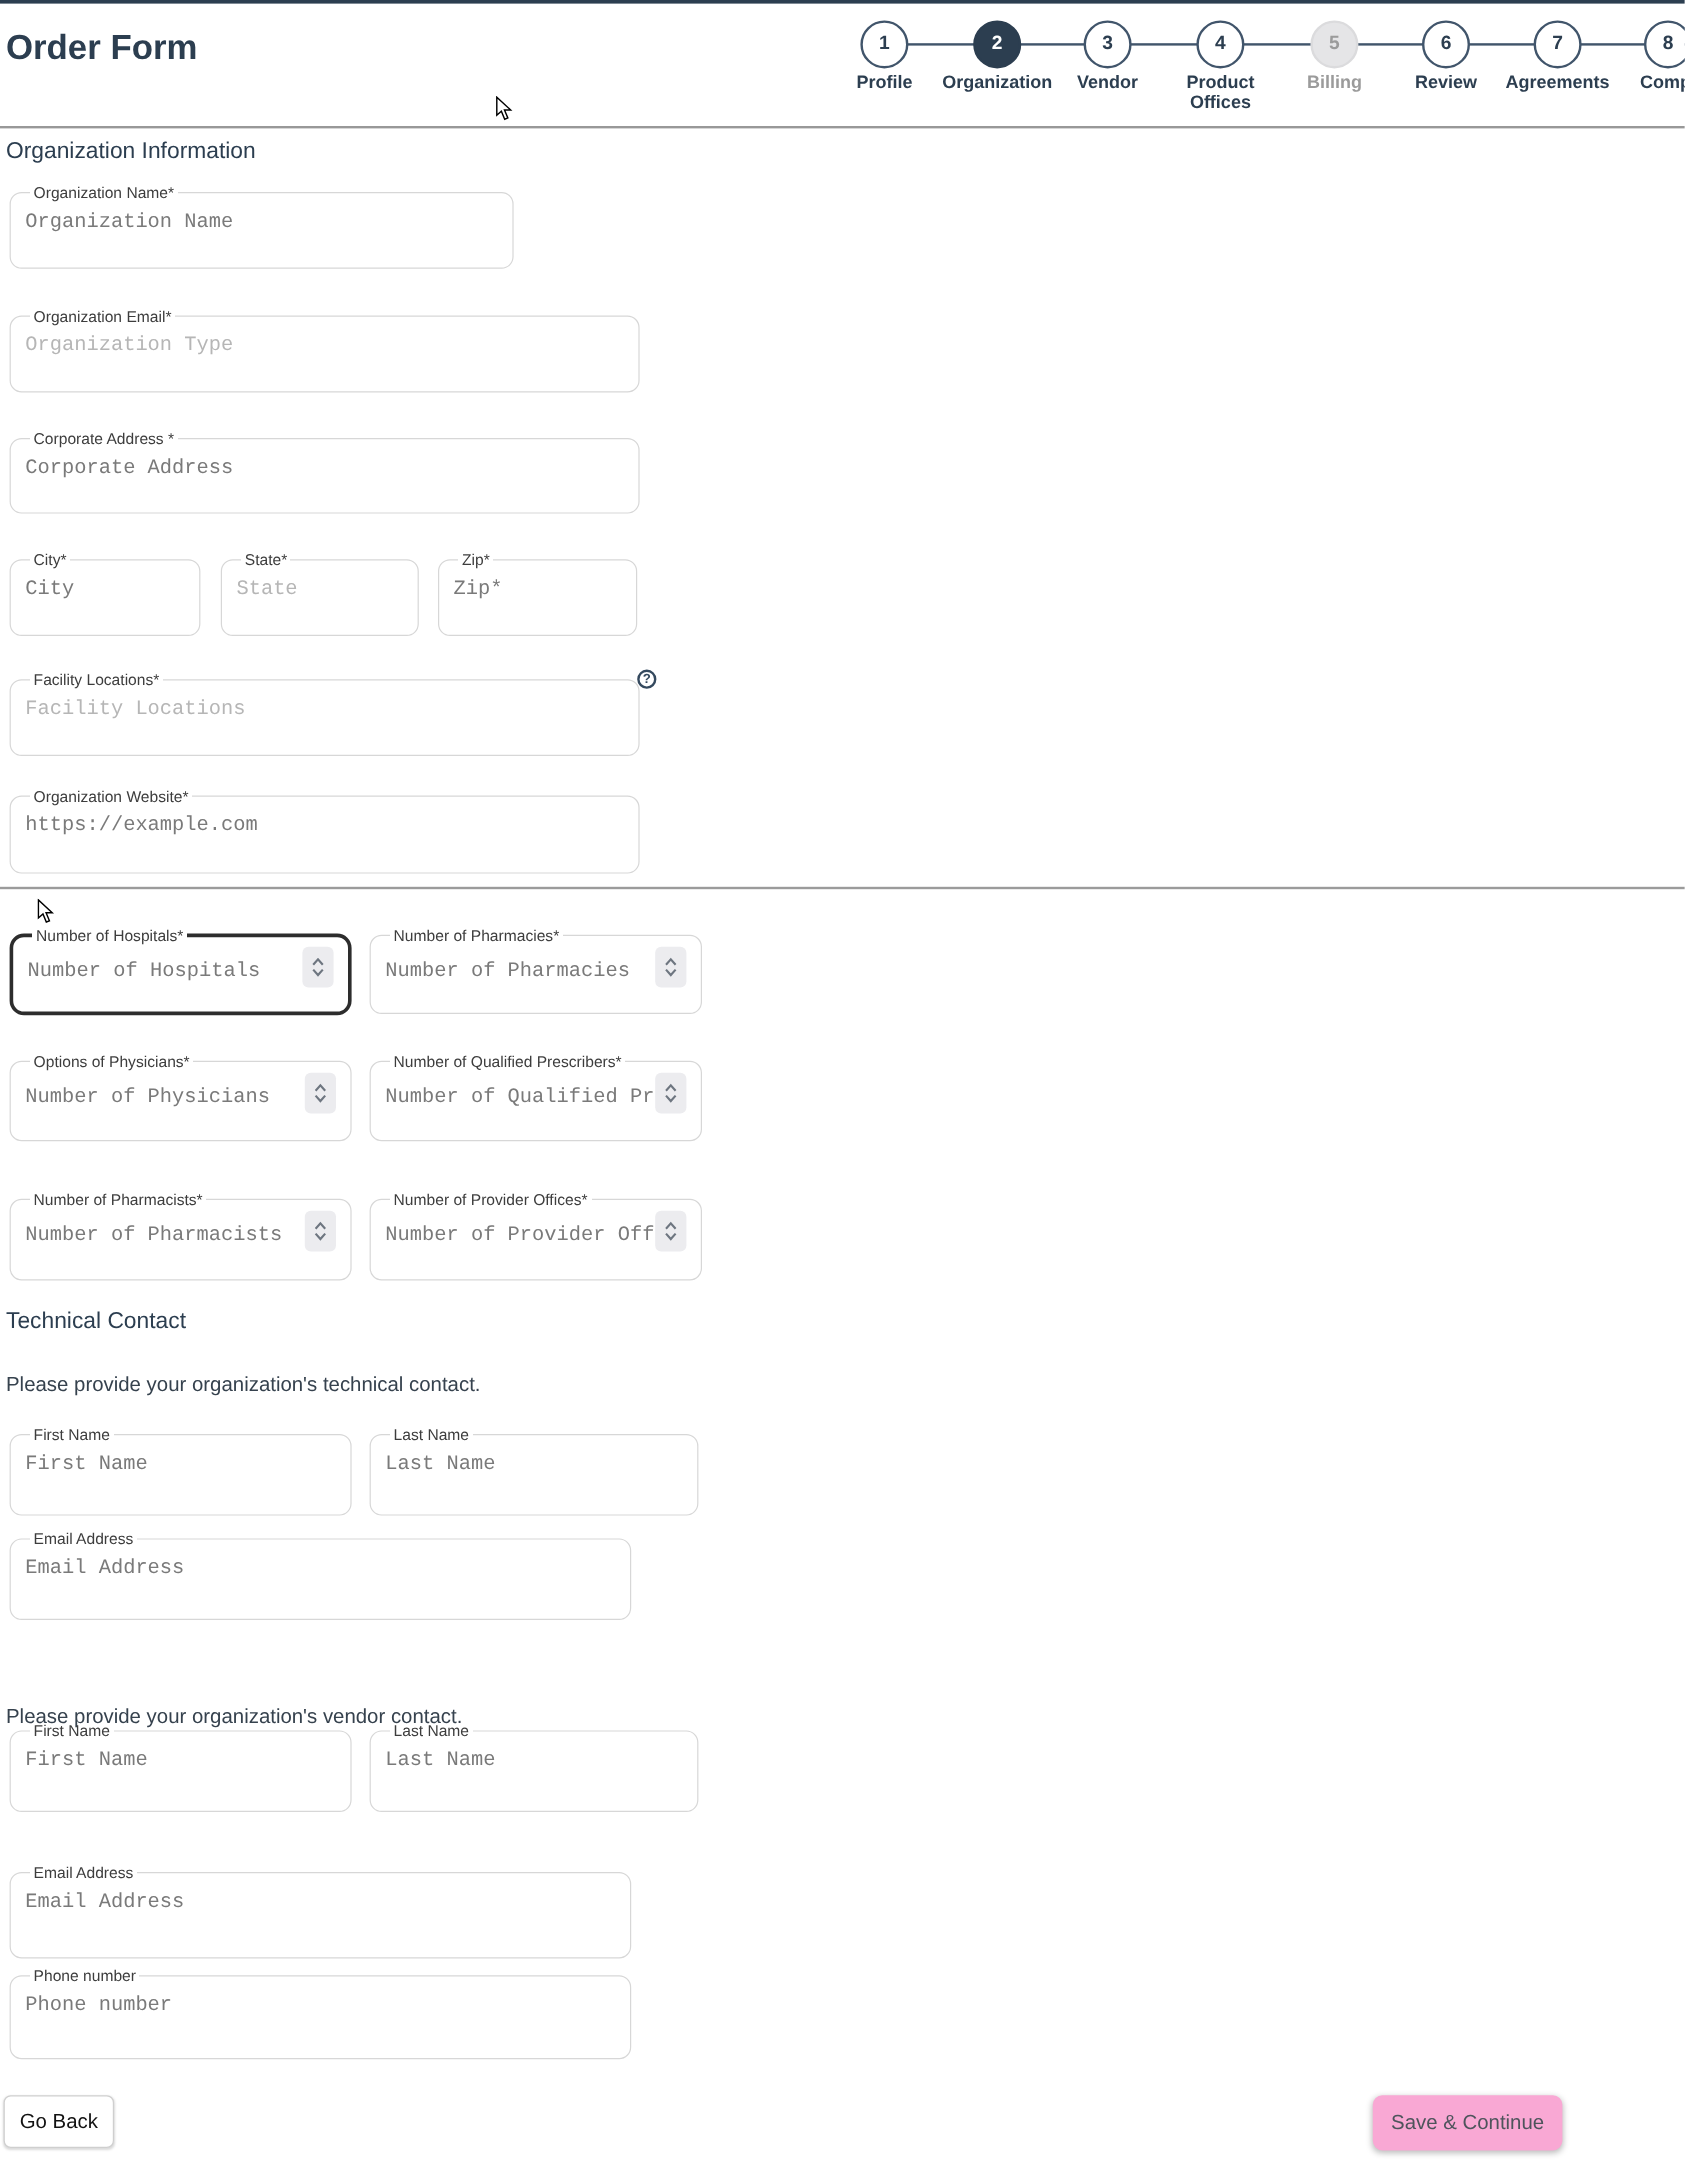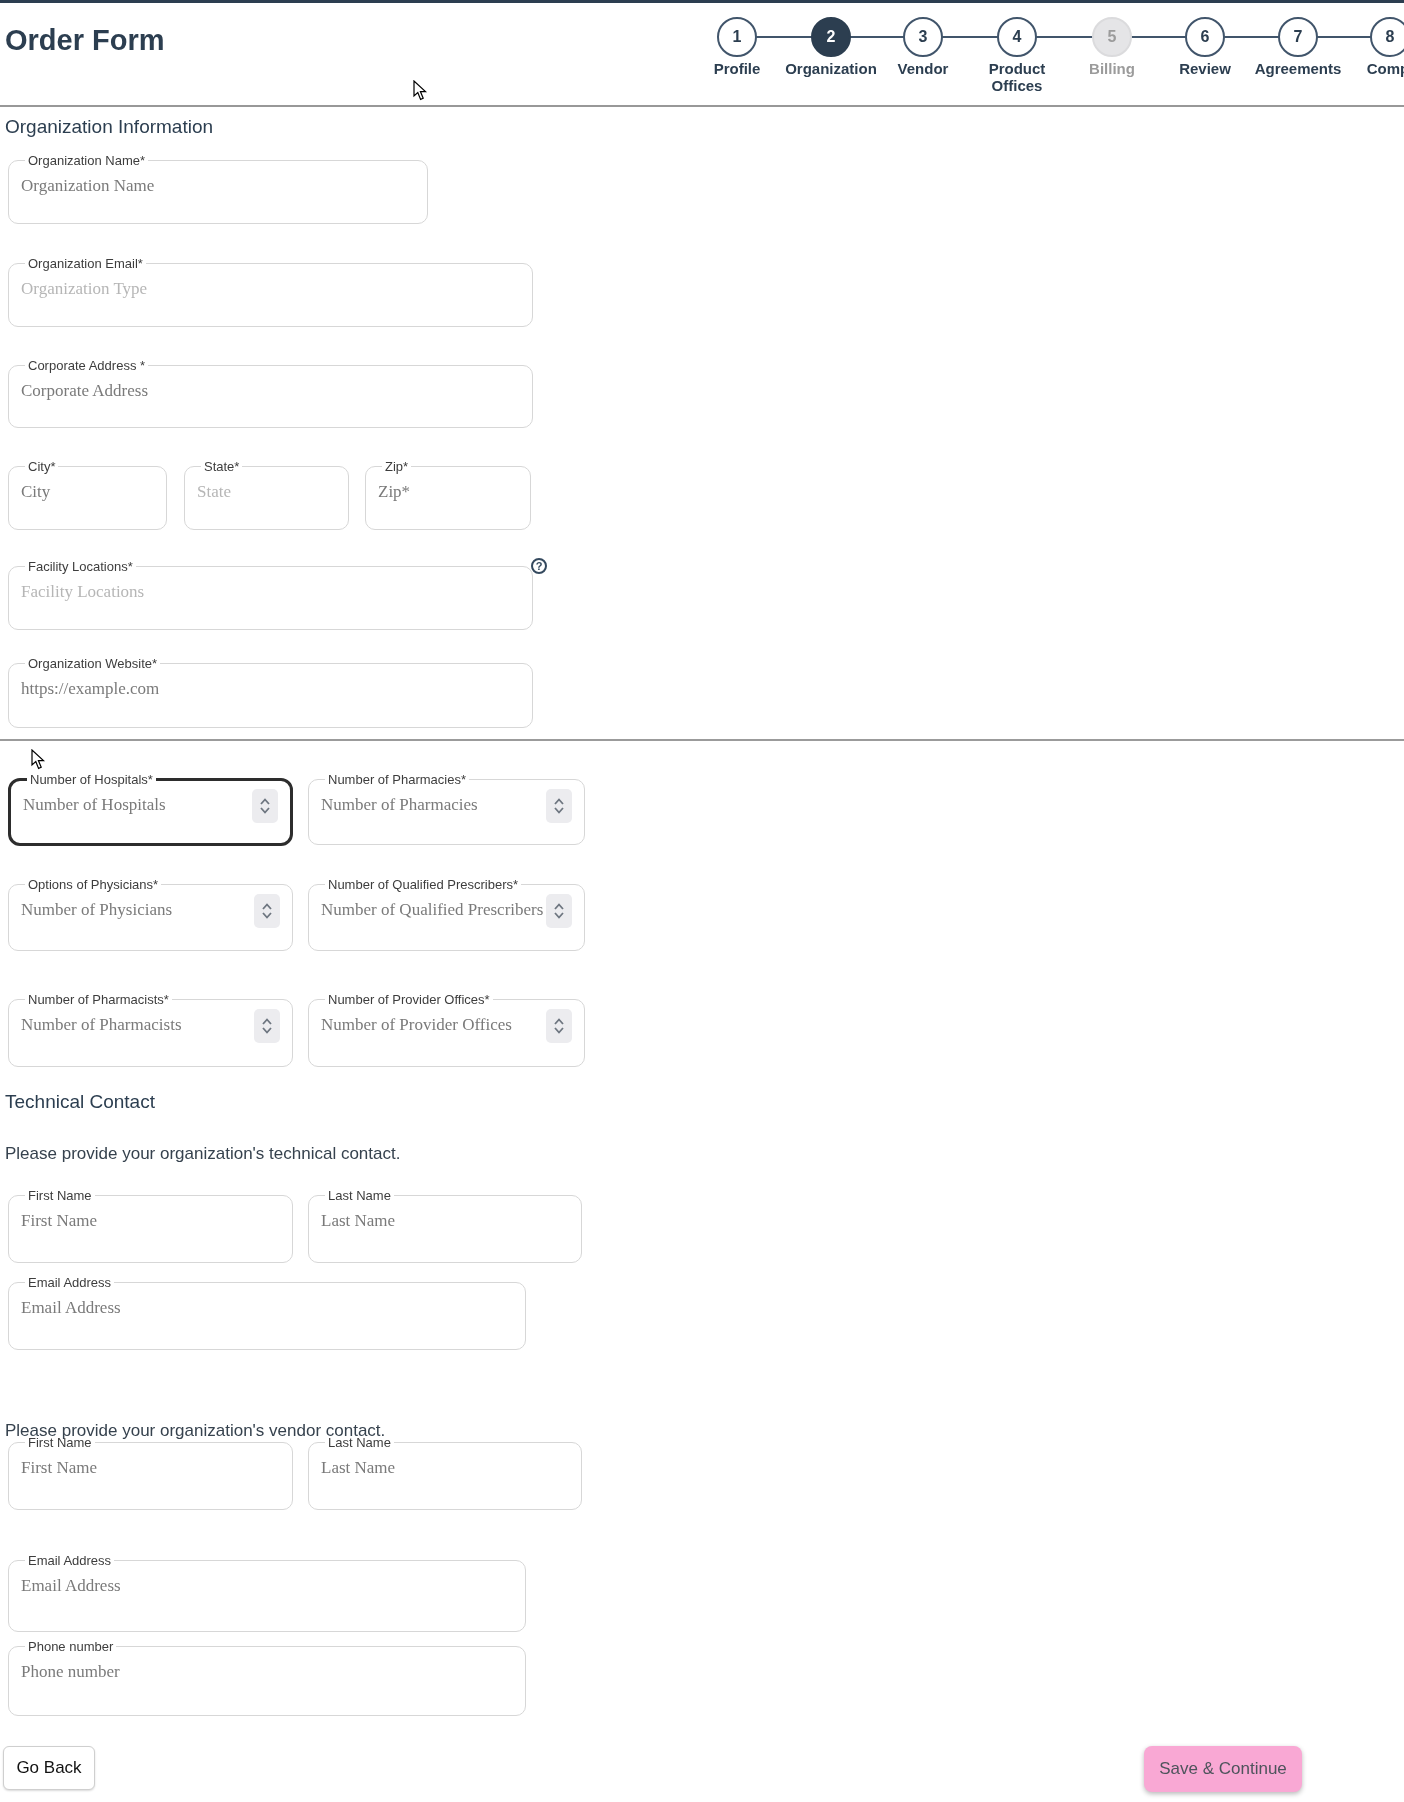--- a/index.html
+++ b/index.html
@@ -27,26 +27,26 @@
 
   .h2{position:absolute;margin:0;font-size:19px;font-weight:normal;color:#2c3e50}
   .intro{position:absolute;margin:0;font-size:17px;color:#36424e}
 
   
   .fld{position:absolute}
   .fld fieldset{width:100%;height:100%;margin:0;min-width:0;border:1px solid #d7d7d7;
                 border-radius:10px;padding:0 12px;background:#fff}
   .fld legend{font-size:13px;color:#3d3d3d;padding:0 3px;margin-left:4px;line-height:15px}
   .fld input{width:100%;border:0;outline:0;background:transparent;font-size:17px;color:#555;
-             padding:8px 0 0;font-family:Liberation Serif, serif}
+             padding:8px 0 0;font-family:Liberation Mono, monospace}
   .fld input::placeholder{color:#7a7a7a;opacity:1}
   .fld input.ph-light::placeholder{color:#b6b6b6}
   .fld.focused fieldset{border:3px solid #2d2d2d;border-radius:12px}
 
-  .numrow{display:flex;align-items:flex-start}
+  .numrow{display:flex;align-items:center}
   .spinner{flex:0 0 auto;width:26px;height:34px;background:#ececef;border-radius:5px;
            display:flex;flex-direction:column;align-items:center;justify-content:center;margin-top:2px}
 
   .help{position:absolute;left:531px;top:558px;width:16px;height:16px;border:2px solid #34495e;
         border-radius:50%;color:#34495e;font-size:11px;font-weight:bold;display:flex;
         align-items:center;justify-content:center;background:#fff}
 
   .btn-goback{position:absolute;left:3px;top:1746px;width:92px;height:44px;background:#fff;
               border:1px solid #cfcfcf;border-radius:6px;font-size:17px;color:#121212;
               font-family:inherit;box-shadow:0 1px 2px rgba(0,0,0,.15);cursor:pointer}

